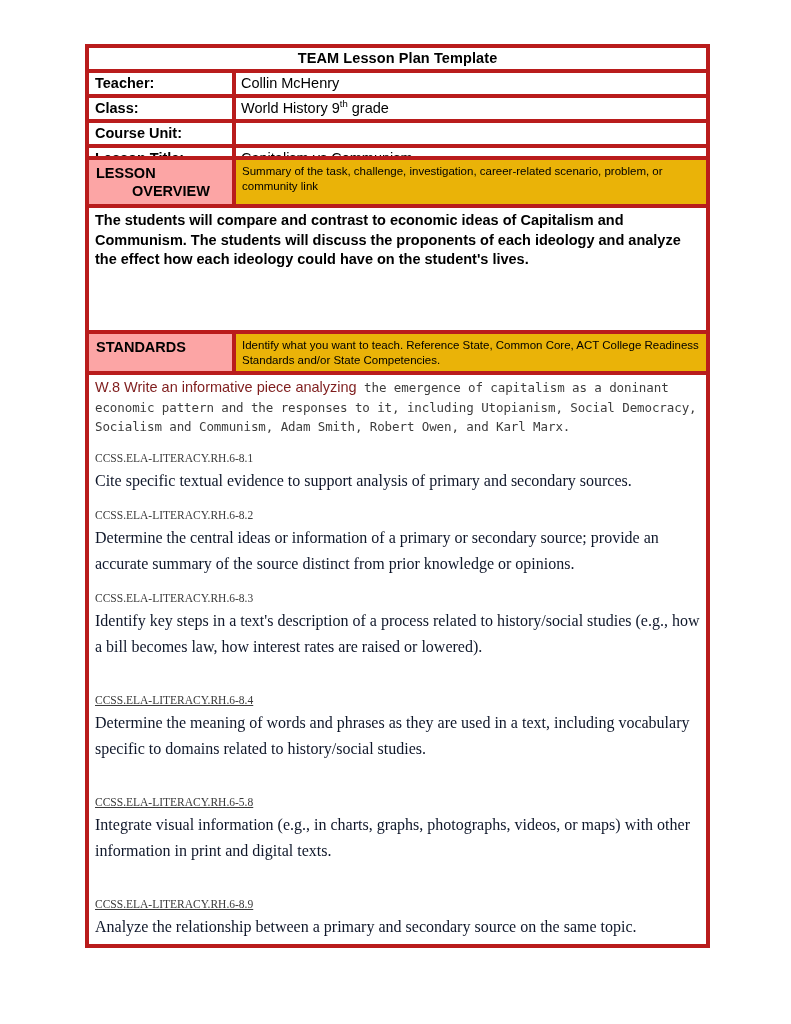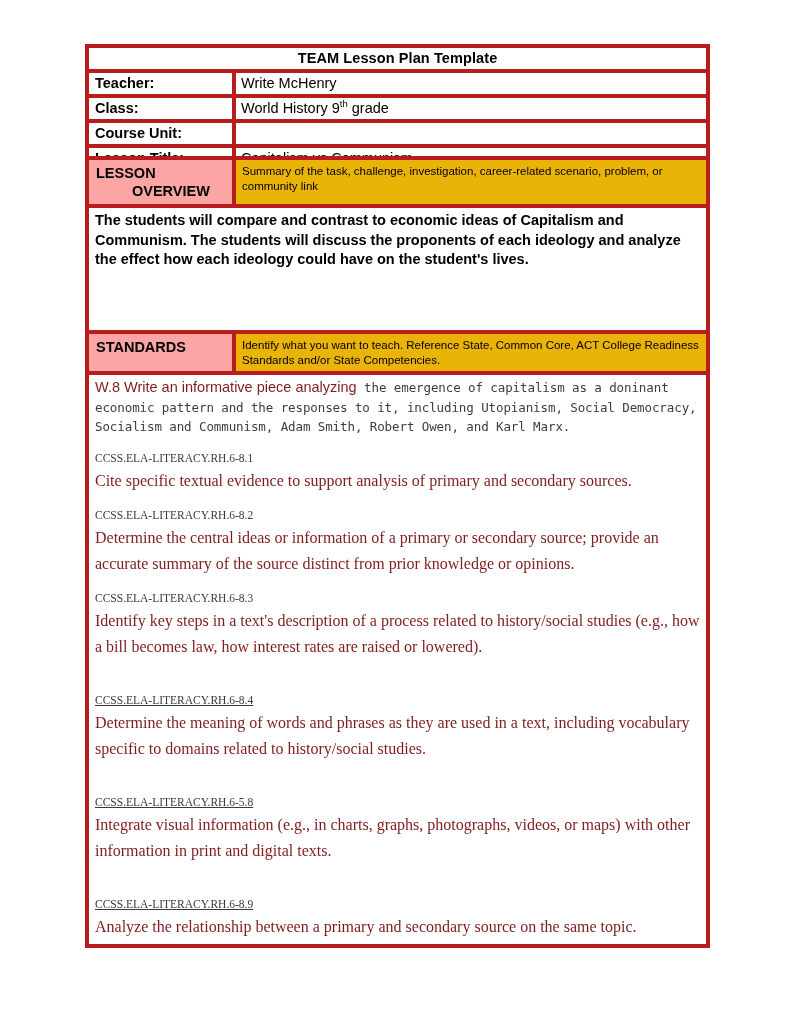--- a/index.html
+++ b/index.html
@@ -141,41 +141,41 @@
     display: inline-block;
     margin-bottom: 3px;
   }
   .ccss-code.underlined {
     text-decoration: underline;
   }
   .ccss-text {
     font-family: "Liberation Serif", serif;
     font-size: 16px;
     line-height: 26px;
-    color: #7f1d1d;
+    color: #0f172a;
     margin: 0;
   }
 </style>
 </head>
 <body>
 
 <div class="page">
 
   <table class="doc-table" id="identity-table">
     <colgroup>
       <col style="width:147px">
       <col style="width:474px">
     </colgroup>
     <tbody>
       <tr>
         <td colspan="2" class="ident-title">TEAM Lesson Plan Template</td>
       </tr>
       <tr>
         <td class="ident-label">Teacher:</td>
-        <td class="ident-value">Write McHenry</td>
+        <td class="ident-value">Collin McHenry</td>
       </tr>
       <tr>
         <td class="ident-label">Class:</td>
         <td class="ident-value"><span>World History 9</span><sup>th</sup><span> grade</span></td>
       </tr>
       <tr>
         <td class="ident-label">Course Unit:</td>
         <td class="ident-value"></td>
       </tr>
       <tr>

